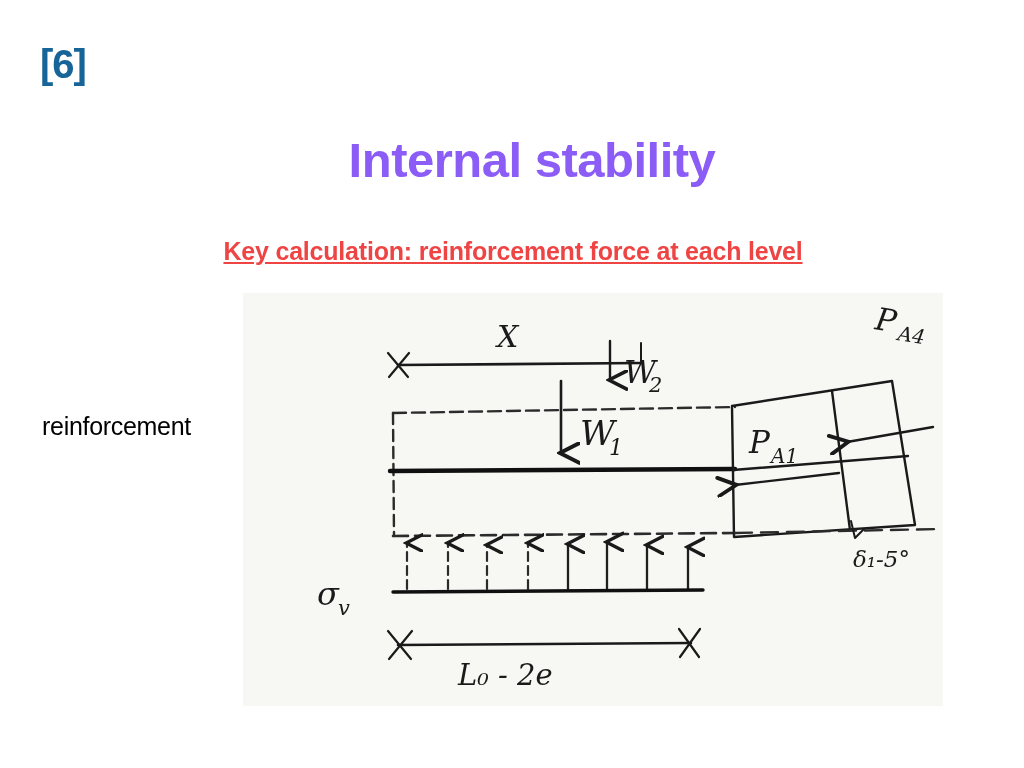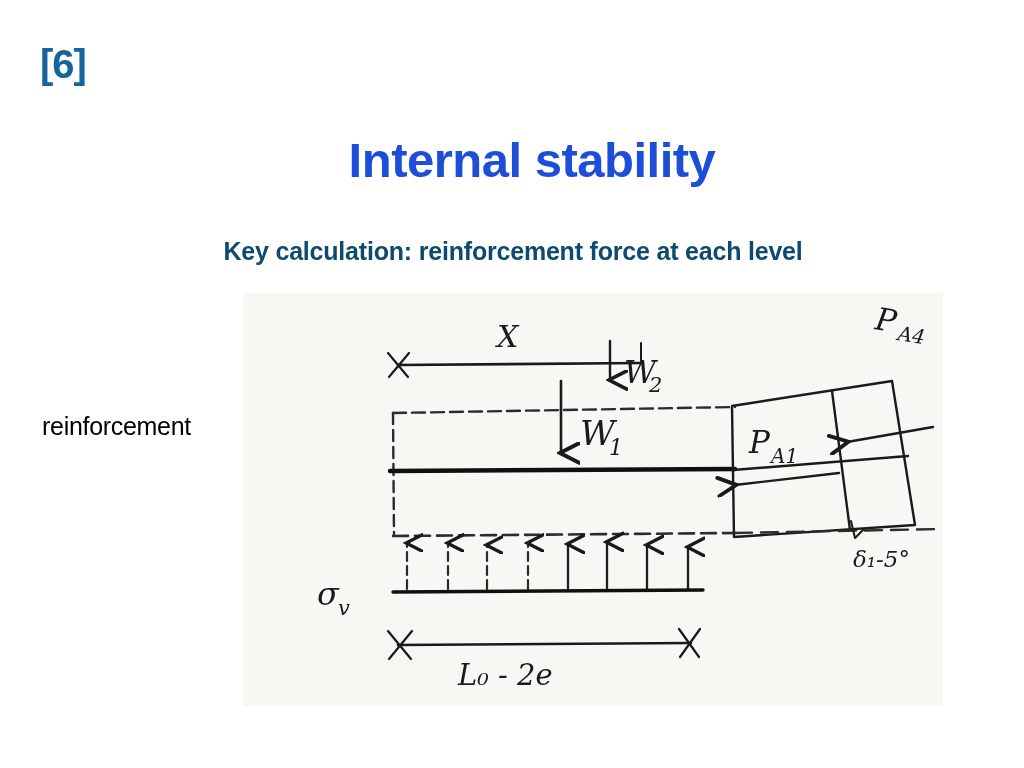--- a/index.html
+++ b/index.html
@@ -30,40 +30,41 @@
 
   
   #slide-title {
     position: absolute;
     left: 0;
     top: 102px;
     width: 1024px;
     text-align: center;
     font-size: 49px;
     font-weight: bold;
-    color: #1d4ed8;
+    color: #8b5cf6;
     letter-spacing: -0.5px;
     line-height: 1.05;
     padding-left: 40px;
     box-sizing: border-box;
   }
 
   
   #slide-subtitle {
     position: absolute;
     left: 0;
     top: 216px;
     width: 1024px;
     text-align: center;
     font-size: 25px;
     font-weight: bold;
-    color: #0c4a6e;
+    color: #ef4444;
     letter-spacing: -0.2px;
     padding-left: 2px;
     box-sizing: border-box;
+    text-decoration: underline;
   }
 
   
   #reinforcement-label {
     position: absolute;
     left: 42px;
     top: 412px;
     font-size: 25px;
     font-weight: normal;
     color: #000000;

